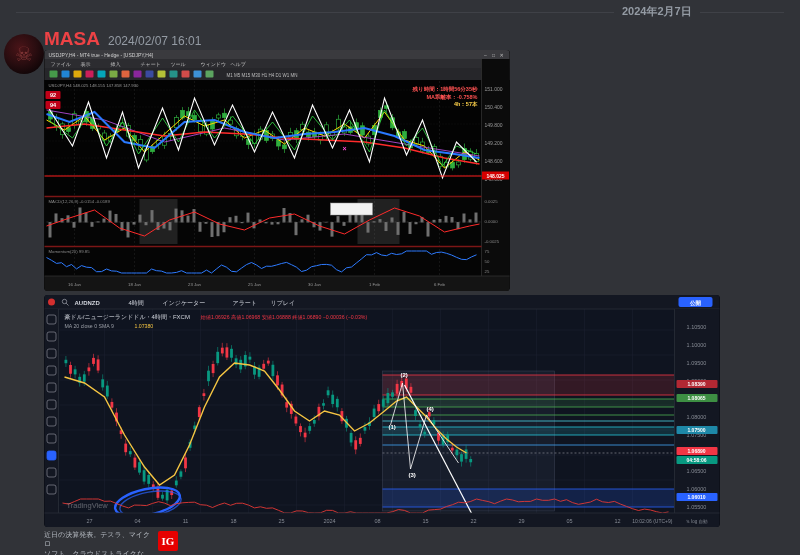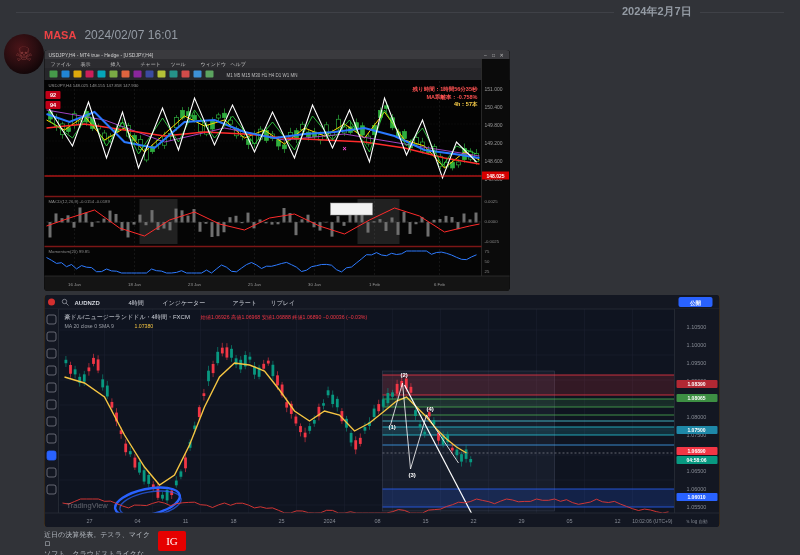--- a/index.html
+++ b/index.html
@@ -11,30 +11,30 @@
   .date-divider{position:absolute;top:12px;left:16px;right:16px;border-top:1px solid #3f4147;text-align:center;}
   .date-label{position:absolute;top:-9px;left:598px;background:#313338;padding:0 8px;
     font-size:11px;font-weight:700;color:#949ba4;white-space:nowrap;}
   .message{position:absolute;top:28px;left:0;right:0;}
   .avatar{position:absolute;left:4px;top:6px;width:40px;height:40px;border-radius:50%;
     background:radial-gradient(circle at 40% 35%, #4a1418 0%, #2a0d10 45%, #120608 75%, #000 100%);
     display:flex;align-items:center;justify-content:center;cursor:pointer;}
   .skull{font-size:20px;color:#8a3a3a;opacity:.85;line-height:1;}
   .msg-body{margin-left:44px;}
   .msg-header{height:18px;display:flex;align-items:baseline;gap:8px;}
-  .username{color:#ed4245;font-weight:700;font-size:11px;cursor:pointer;}
+  .username{color:#ed4245;font-weight:700;font-size:19px;cursor:pointer;}
   .timestamp{color:#949ba4;font-size:12px;}
   .attachment{border-radius:4px;overflow:hidden;margin-top:4px;background:#000;cursor:pointer;}
   .att-mt4{width:466px;height:241px;}
-  .att-tv{width:676px;height:232px;background:#a16207;}
+  .att-tv{width:676px;height:232px;background:#000000;}
   svg{display:block;width:100%;height:100%;}
   .caption-row{position:relative;margin-top:3px;min-height:22px;}
   .caption{font-size:7px;line-height:1.35;color:#b5bac1;max-width:112px;}
-  .ig-logo{position:absolute;left:114px;top:1px;width:28px;height:20px;background:#e60000;
-    color:#fff;font-weight:400;font-size:11px;display:flex;align-items:center;justify-content:center;
+  .ig-logo{position:absolute;left:114px;top:1px;width:20px;height:20px;background:#e60000;
+    color:#fff;font-weight:700;font-size:11px;display:flex;align-items:center;justify-content:center;
     border-radius:2px;font-family:"Liberation Serif",serif;cursor:pointer;}
 </style>
 </head>
 <body>
 
 <div class="date-divider">
   <span class="date-label">2024年2月7日</span>
 </div>
 
 <div class="message">

